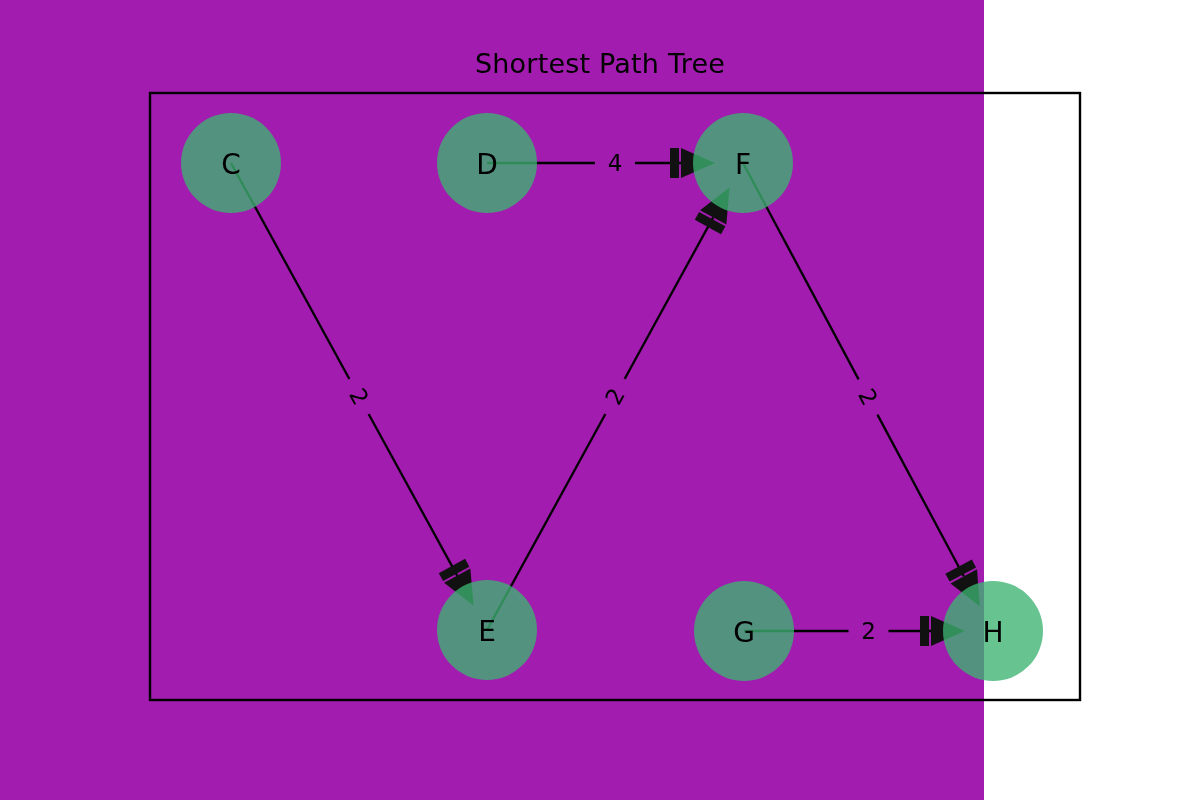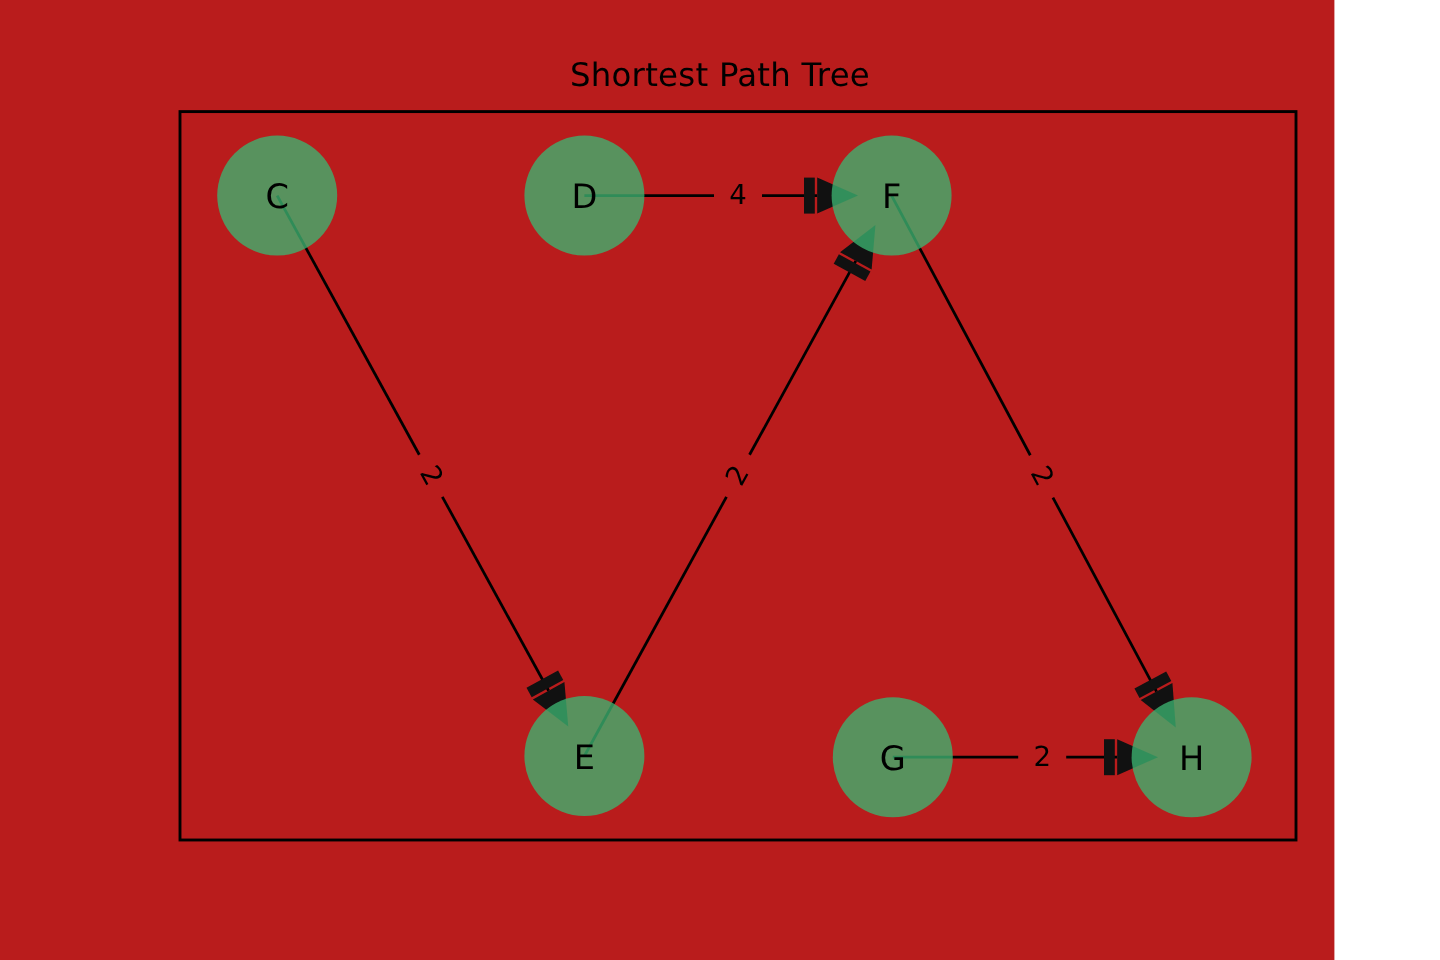--- a/index.html
+++ b/index.html
@@ -8,23 +8,23 @@
     background: #ffffff;
   }
   body {
     width: 1200px;
     height: 800px;
     font-family: "DejaVu Sans", sans-serif;
     overflow: hidden;
   }
   #figure {
     position: relative;
-    width: 1112px;
+    width: 984px;
     height: 800px;
-    background: #b91c1c;
+    background: #a21caf;
   }
   #chart-title {
     position: absolute;
     left: 0;
     top: 48px;
     width: 1200px;
     text-align: center;
     font-size: 27px;
     color: #000000;
     letter-spacing: 0.2px;

